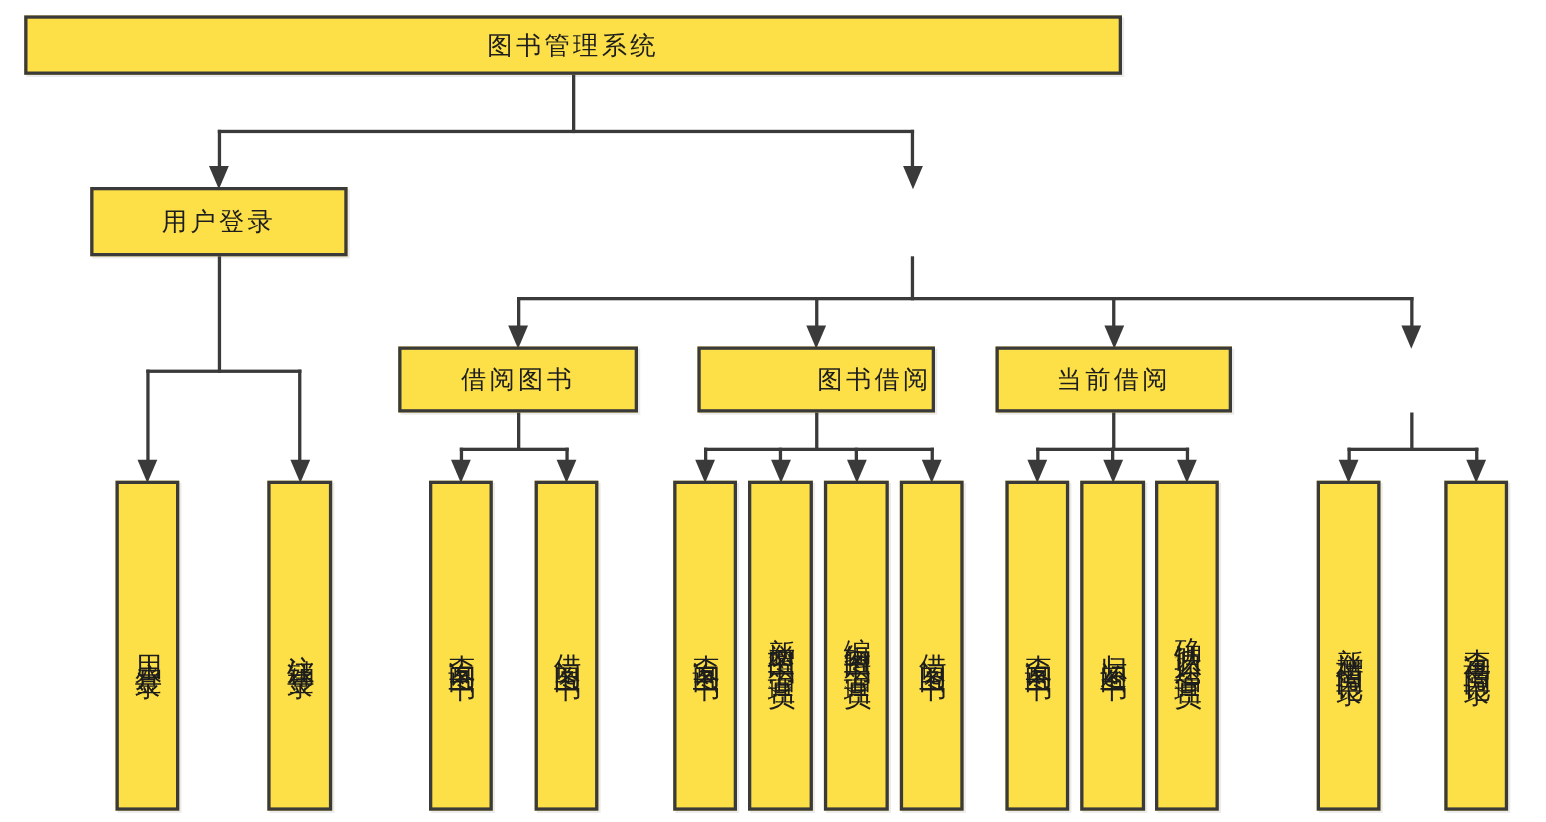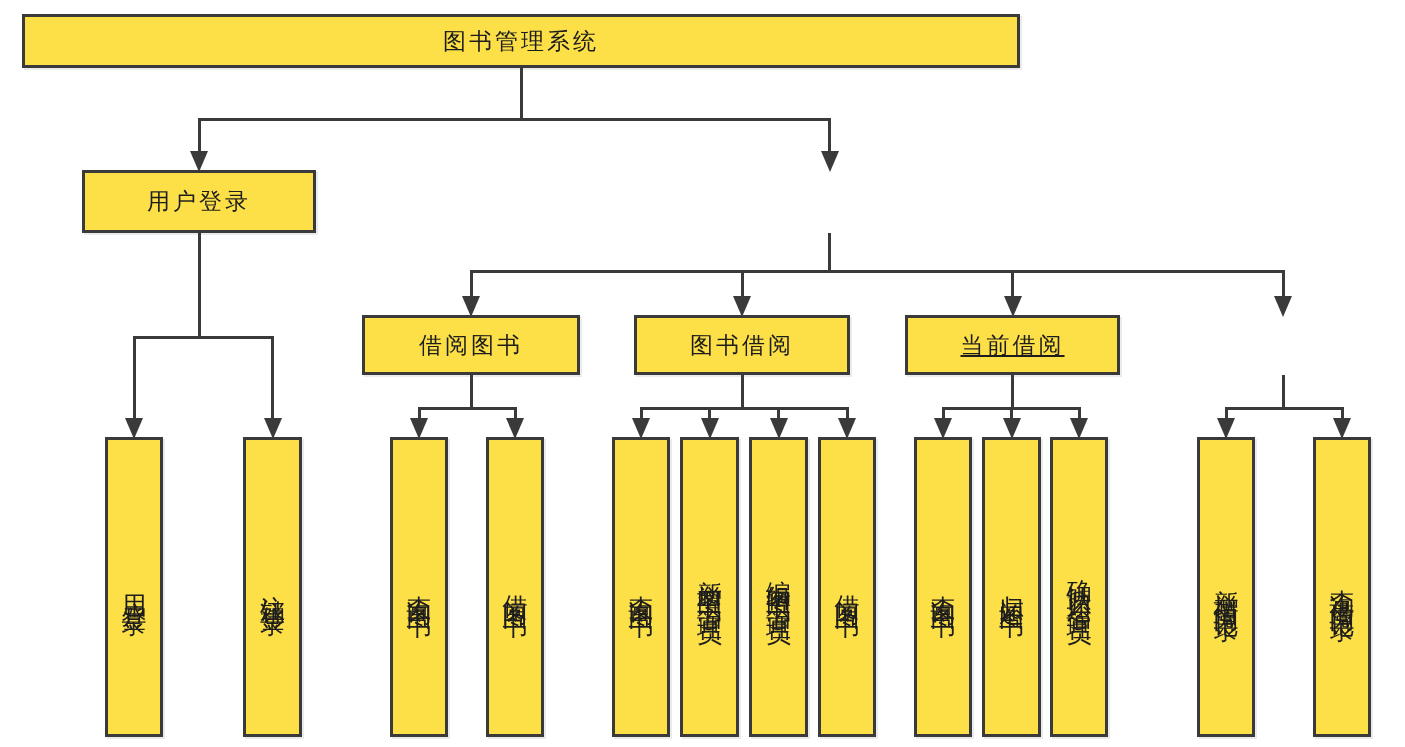--- a/index.html
+++ b/index.html
@@ -68,24 +68,24 @@
 <div id="stage" style="--line: #3a3a3a; --text: #1d1d1d; --bg: #ffffff; --wm: #a3a3a3;">
 <div class="node h" style="left: 22px; top: 14px; width: 998px; height: 54px;">
       <span class="lbl">图书管理系统</span>
     </div>
     <div class="node h" style="left: 82px; top: 170px; width: 234px; height: 63px;">
       <span class="lbl">用户登录</span>
     </div>
     <div class="node h" style="left: 362px; top: 315px; width: 218px; height: 60px;">
       <span class="lbl">借阅图书</span>
     </div>
-    <div class="node h" style="left: 634px; top: 315px; width: 216px; height: 60px;">
+    <div class="node h" style="left: 634px; top: 315px; width: 216px; height: 60px; justify-content: flex-end;">
       <span class="lbl">图书借阅</span>
     </div>
-    <div class="node h" style="left: 905px; top: 315px; width: 215px; height: 60px; text-decoration: underline;">
+    <div class="node h" style="left: 905px; top: 315px; width: 215px; height: 60px;">
       <span class="lbl">当前借阅</span>
     </div>
     <div class="node v" style="left: 105px; top: 437px; width: 58px; height: 300px;">
       <span class="lbl">用户登录</span>
     </div>
     <div class="node v" style="left: 243px; top: 437px; width: 59px; height: 300px;">
       <span class="lbl">注销登录</span>
     </div>
     <div class="node v" style="left: 390px; top: 437px; width: 58px; height: 300px;">
       <span class="lbl">查询图书</span>

